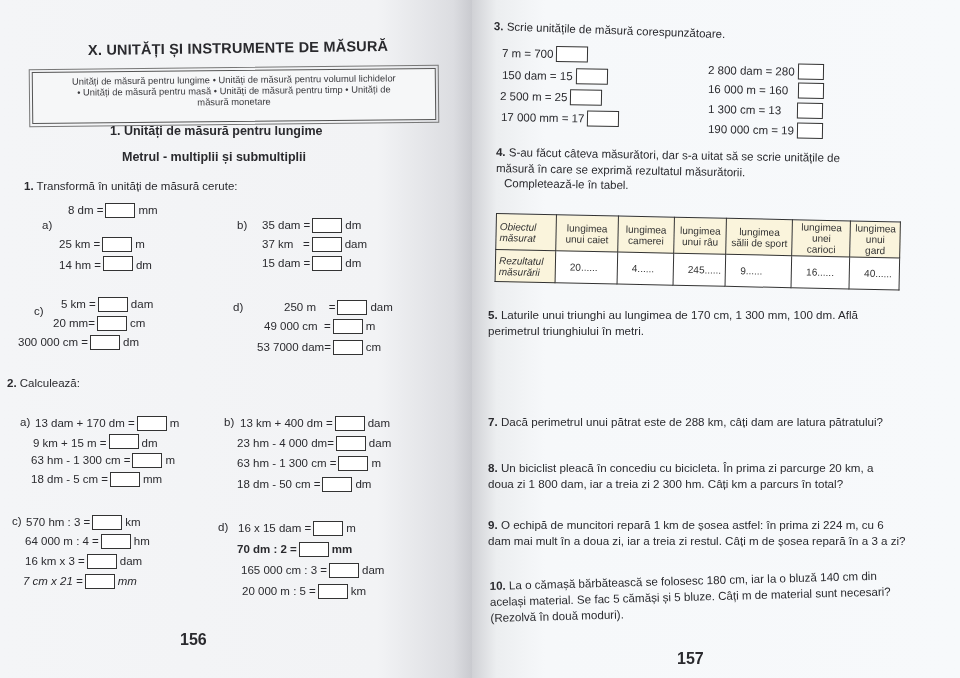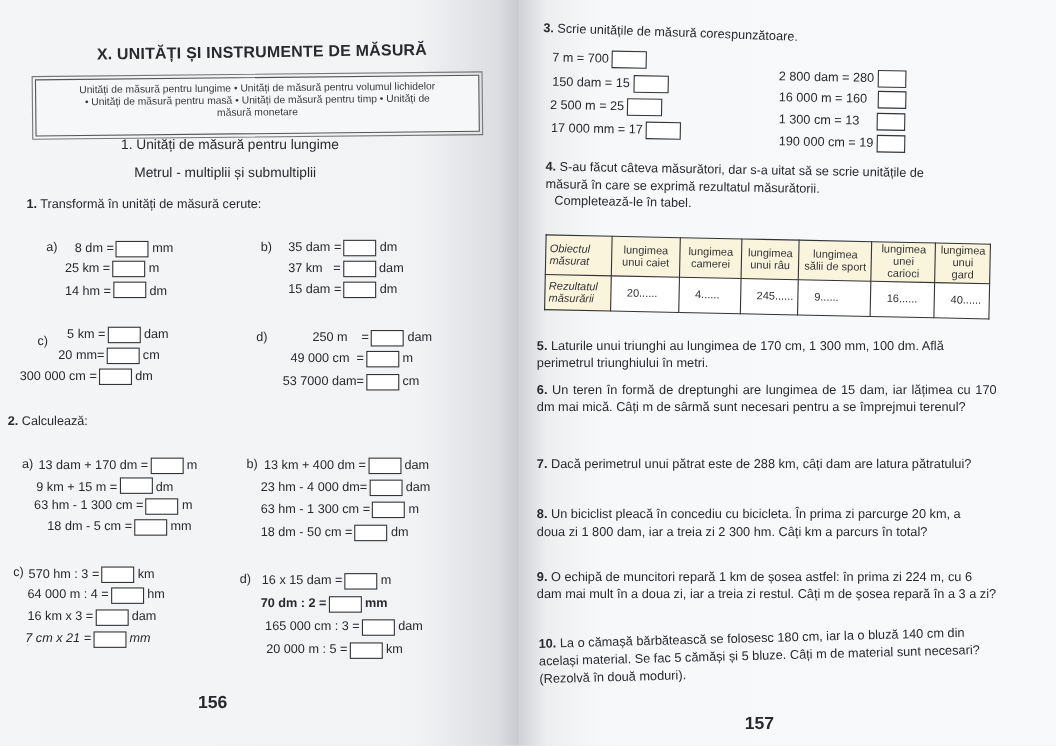--- a/index.html
+++ b/index.html
@@ -10,21 +10,21 @@
   .page { position: relative; height: 678px; }
   .page-left { width: 472px; background: linear-gradient(90deg, #f4f5f7 0%, #f2f3f5 80%, #dcdde1 96%, #c9cacf 100%); }
   .page-right { width: 488px; background: linear-gradient(90deg, #d0d1d5 0%, #eceef0 5%, #f6f8fa 15%, #f7f9fb 100%); }
 
   .abs { position: absolute; white-space: nowrap; }
 
   
   .chapter-title { left: 88px; top: 40px; font-size: 14.5px; font-weight: bold; letter-spacing: 0.2px; transform: rotate(-0.8deg); }
   .banner { left: 32px; top: 70px; width: 404px; height: 52px; border: 1px solid #555; outline: 1px solid #777; outline-offset: 2px; background: #f6f7f8; text-align: center; font-size: 9.4px; line-height: 11px; padding-top: 3px; color: #3a3a3e; transform: rotate(-0.6deg); }
   .banner span { display: block; }
-  .sec-title { font-size: 12.5px; font-weight: normal; }
+  .sec-title { font-size: 12.5px; font-weight: bold; }
   .sec1 { left: 110px; top: 124px; }
   .sec1b { left: 122px; top: 150px; }
   .ex-head { font-size: 11.5px; }
   .ex-head b { font-weight: bold; }
 
   .eq { position: absolute; font-size: 11.5px; white-space: nowrap; display: flex; align-items: center; height: 16px; }
   .box { display: inline-block; width: 30px; height: 15px; border: 1px solid #333; background: #fff; margin: 0 3px 0 2px; }
   .lbl { position: absolute; font-size: 11.5px; }
 
   .page-num { font-size: 16px; font-weight: bold; }
@@ -61,21 +61,21 @@
 
     <div class="abs sec-title sec1">1. Unități de măsură pentru lungime</div>
     <div class="abs sec-title sec1b">Metrul - multiplii și submultiplii</div>
 
     <div class="abs ex-head" style="left:24px; top:180px;">
       <b>1.</b>
       <span>Transformă în unități de măsură cerute:</span>
     </div>
 
     <span class="lbl" style="left:42px; top:219px;">a)</span>
-    <div class="eq" style="left:68px; top:218px;">
+    <div class="eq" style="left:68px; top:202px;">
       <span>8 dm =</span>
       <span class="box"></span>
       <span>mm</span>
     </div>
     <div class="eq" style="left:59px; top:236px;">
       <span>25 km =</span>
       <span class="box"></span>
       <span>m</span>
     </div>
     <div class="eq" style="left:59px; top:255px;align-items:flex-end;">
@@ -149,21 +149,21 @@
     <div class="eq" style="left:33px; top:433px;align-items:flex-end;">
       <span>9 km + 15 m =</span>
       <span class="box"></span>
       <span>dm</span>
     </div>
     <div class="eq" style="left:31px; top:452px;">
       <span>63 hm - 1 300 cm =</span>
       <span class="box"></span>
       <span>m</span>
     </div>
-    <div class="eq" style="left:43px; top:471px;">
+    <div class="eq" style="left:31px; top:471px;">
       <span>18 dm - 5 cm =</span>
       <span class="box"></span>
       <span>mm</span>
     </div>
 
     <span class="lbl" style="left:224px; top:416px;">b)</span>
     <div class="eq" style="left:240px; top:415px;">
       <span>13 km + 400 dm =</span>
       <span class="box"></span>
       <span>dam</span>
@@ -274,24 +274,20 @@
     <div class="abs r-head tilt-s" style="left:24px; top:146px;">
       <b>4.</b>
       <span>S-au făcut câteva măsurători, dar s-a uitat să se scrie unitățile de</span>
     </div>
     <div class="abs r-head tilt-s" style="left:24px; top:162px;">măsură în care se exprimă rezultatul măsurătorii.</div>
     <div class="abs r-head tilt-s" style="left:32px; top:177px;">Completează-le în tabel.</div>
 
     <div class="prob" style="left:16px; top:307px; width:420px;">
       <b>5.</b>
       <span>Laturile unui triunghi au lungimea de 170 cm, 1 300 mm, 100 dm. Află perimetrul triunghiului în metri.</span>
-    </div>
-    <div class="prob" style="left:16px; top:347px; width:418px; text-align:justify;">
-      <b>6.</b>
-      <span>Un teren în formă de dreptunghi are lungimea de 15 dam, iar lățimea cu 170 dm mai mică. Câți m de sârmă sunt necesari pentru a se împrejmui terenul?</span>
     </div>
     <div class="prob" style="left:16px; top:414px; width:420px;">
       <b>7.</b>
       <span>Dacă perimetrul unui pătrat este de  288 km, câți dam are latura pătratului?</span>
     </div>
     <div class="prob" style="left:16px; top:460px; width:410px;">
       <b>8.</b>
       <span>Un biciclist pleacă în concediu cu bicicleta. În prima zi parcurge 20 km, a doua zi 1 800 dam, iar a treia zi 2 300 hm. Câți km a parcurs în total?</span>
     </div>
     <div class="prob" style="left:16px; top:517px; width:418px;">

